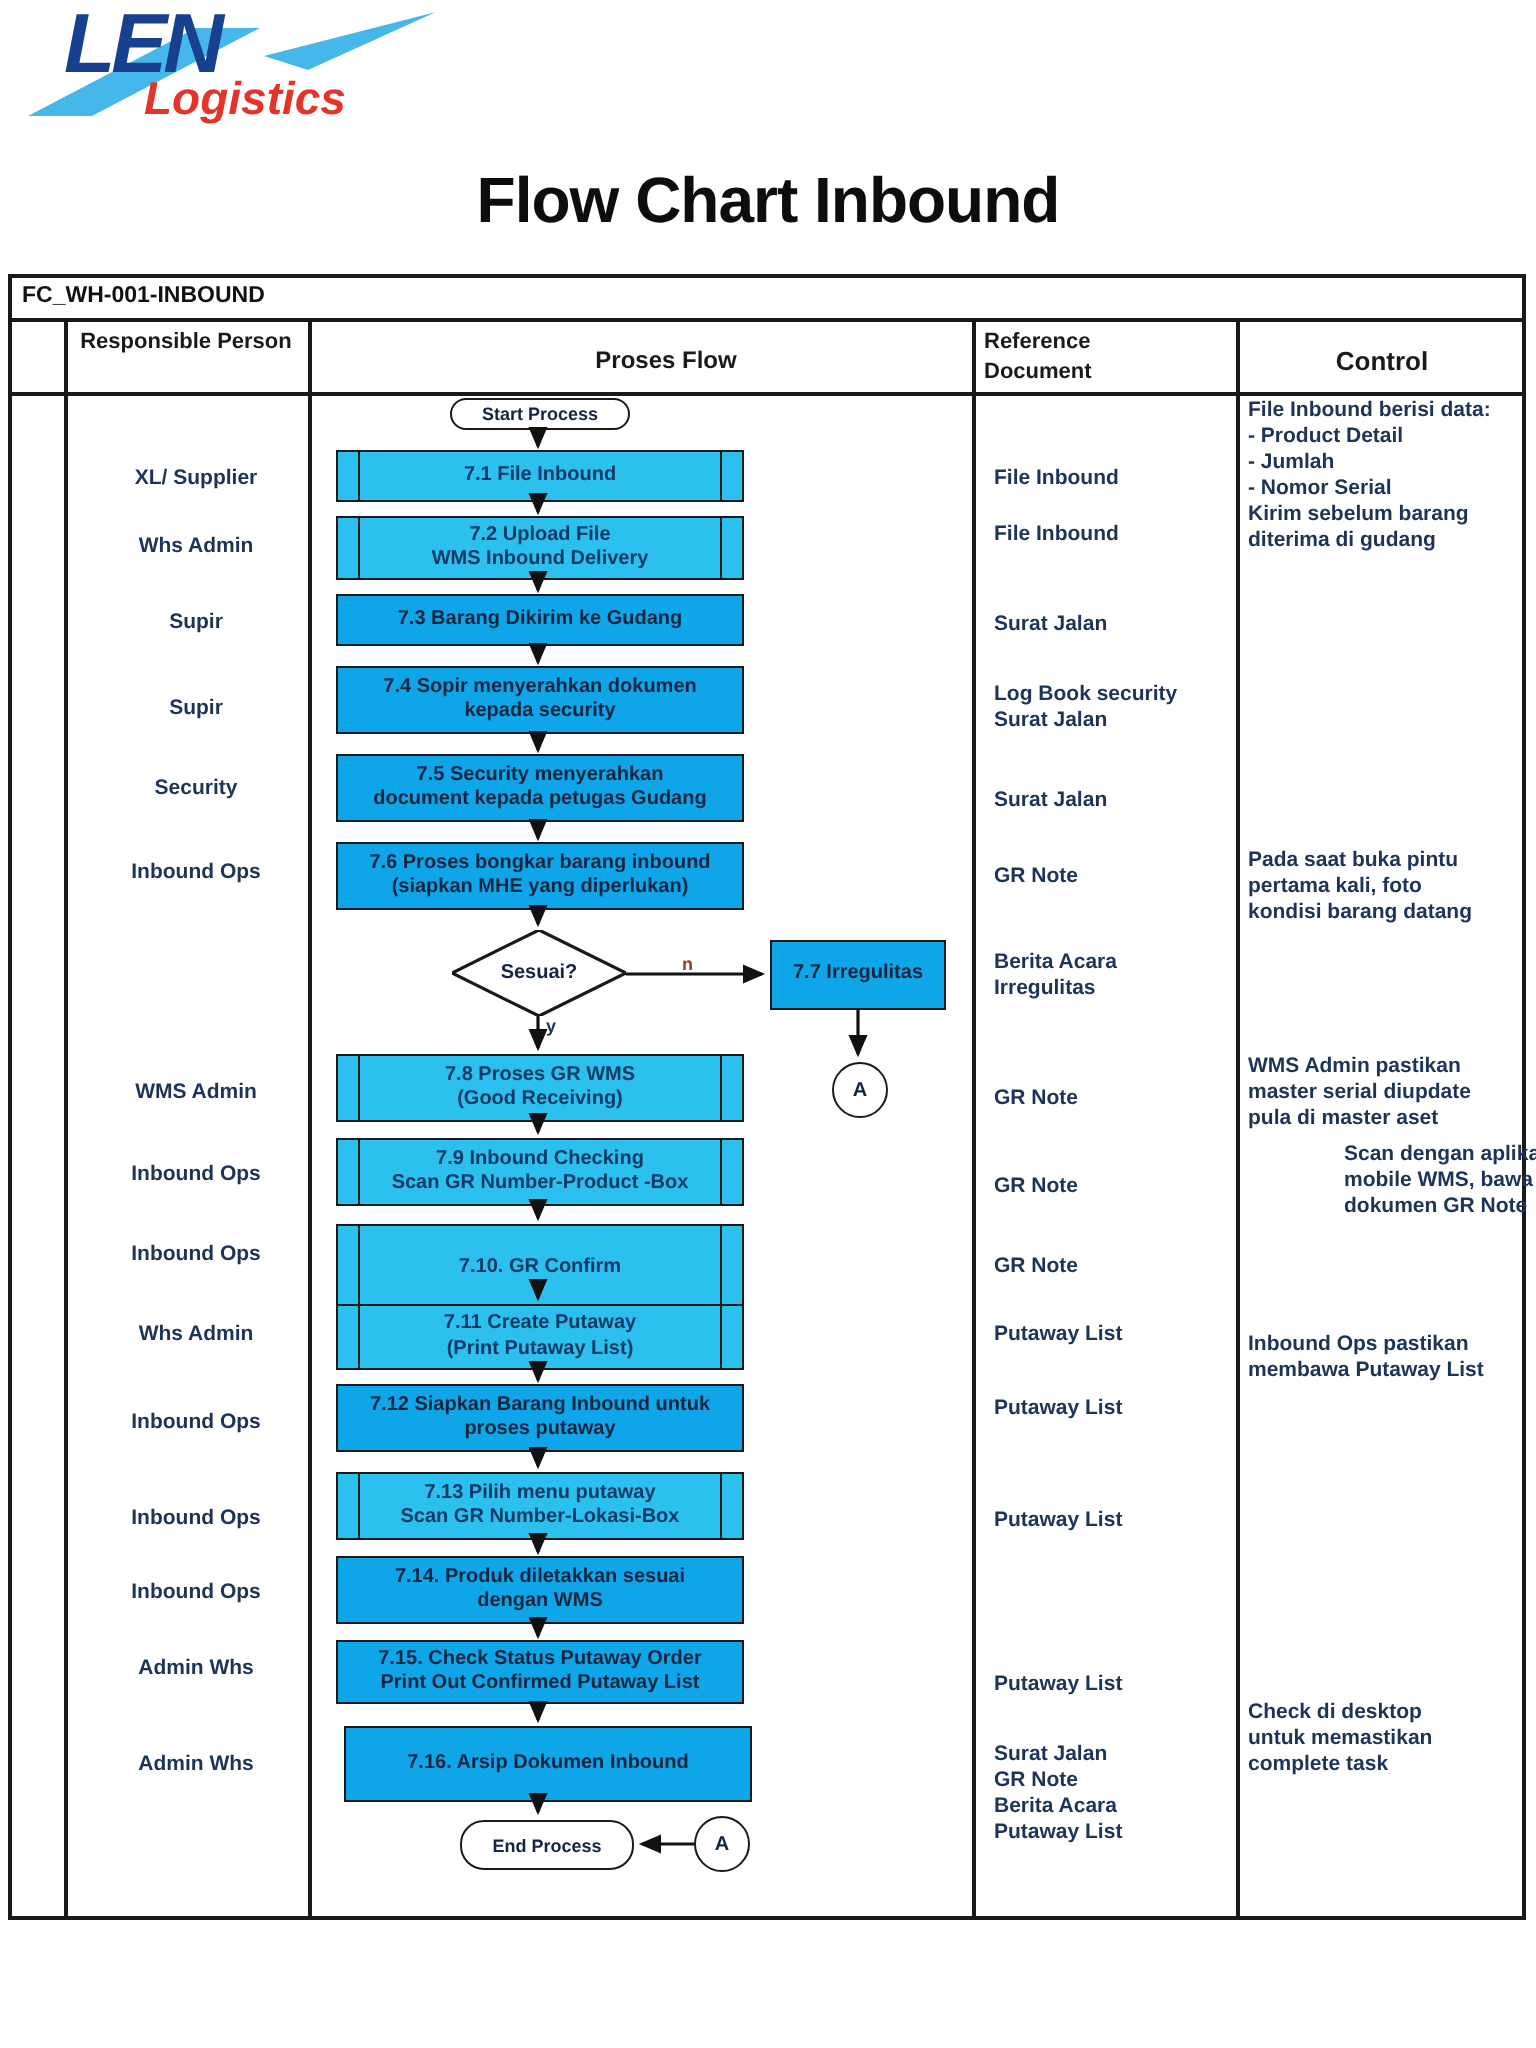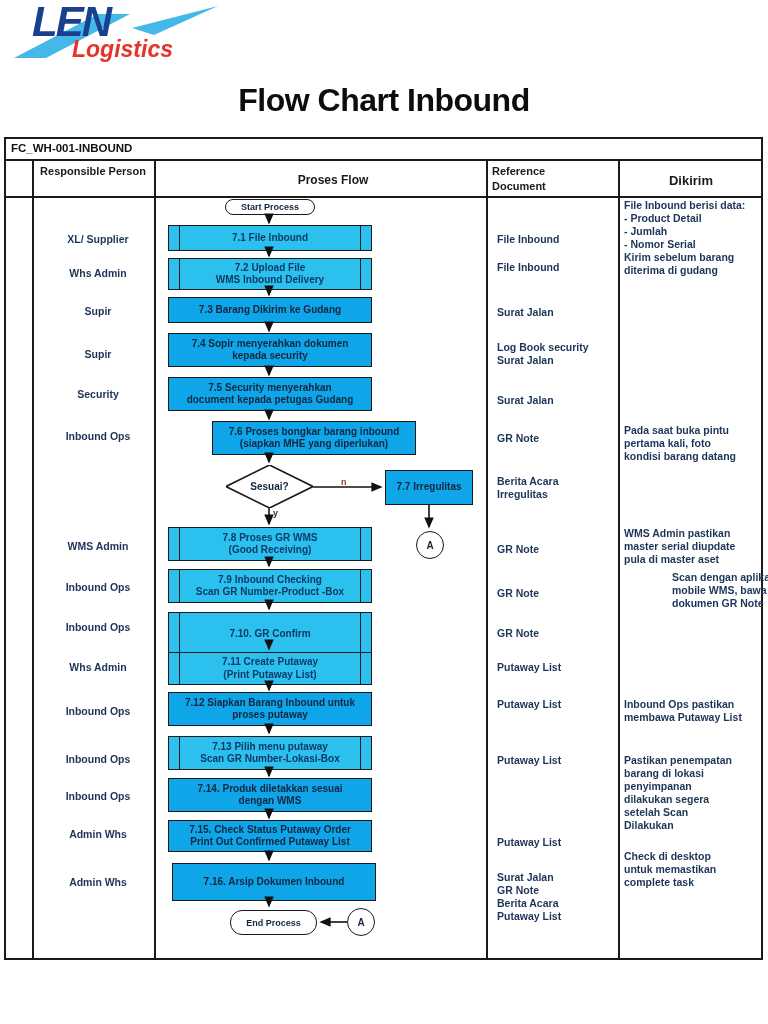--- a/index.html
+++ b/index.html
@@ -85,21 +85,21 @@
   <div class="vline" style="left:32px;top:159px;height:801px;"></div>
   <div class="vline" style="left:154px;top:159px;height:801px;"></div>
   <div class="vline" style="left:486px;top:159px;height:801px;"></div>
   <div class="vline" style="left:618px;top:159px;height:801px;"></div>
 
   <div class="code-band">FC_WH-001-INBOUND</div>
 
   <div class="colhead" style="left:34px;top:164px;width:118px;font-size:11px;">Responsible Person</div>
   <div class="colhead" style="left:148px;top:173px;width:328px;font-size:12px;margin-left:21px;">Proses Flow</div>
   <div class="colhead" style="left:492px;top:164px;width:95px;font-size:11px;text-align:left;">Reference Document</div>
-  <div class="colhead" style="left:620px;top:173px;width:142px;font-size:13px;">Dikirim</div>
+  <div class="colhead" style="left:620px;top:173px;width:142px;font-size:13px;">Control</div>
 
   <div class="person" style="top:233px;">XL/ Supplier</div>
   <div class="person" style="top:267px;">Whs Admin</div>
   <div class="person" style="top:305px;">Supir</div>
   <div class="person" style="top:348px;">Supir</div>
   <div class="person" style="top:388px;">Security</div>
   <div class="person" style="top:430px;">Inbound Ops</div>
   <div class="person" style="top:540px;">WMS Admin</div>
   <div class="person" style="top:581px;">Inbound Ops</div>
   <div class="person" style="top:621px;">Inbound Ops</div>
@@ -113,21 +113,21 @@
   <div class="terminator" style="left:225px;top:199px;width:90px;height:16px;">Start Process</div>
 
   <div class="box subprocess" style="top:225px;height:26px;">7.1 File Inbound</div>
   <div class="box subprocess" style="top:258px;height:32px;">7.2 Upload File
 WMS Inbound Delivery</div>
   <div class="box" style="top:297px;height:26px;">7.3 Barang Dikirim ke Gudang</div>
   <div class="box" style="top:333px;height:34px;">7.4 Sopir menyerahkan dokumen
 kepada security</div>
   <div class="box" style="top:377px;height:34px;">7.5 Security menyerahkan
 document kepada petugas Gudang</div>
-  <div class="box" style="top:421px;height:34px;margin-left:44px;">7.6 Proses bongkar barang inbound
+  <div class="box" style="top:421px;height:34px;">7.6 Proses bongkar barang inbound
 (siapkan MHE yang diperlukan)</div>
 
   <div class="diamond">
     <svg width="87" height="43" viewBox="0 0 87 43">
       <polygon points="43.5,0 87,21.5 43.5,43 0,21.5" fill="#ffffff" stroke="#1a1a1a" stroke-width="1.6"></polygon>
     </svg>
     <span>Sesuai?</span>
   </div>
   <span class="branch-label" style="left:273px;top:508px;">y</span>
   <span class="branch-label branch-no" style="left:341px;top:477px;">n</span>
@@ -212,25 +212,19 @@
 diterima di gudang</div>
   <div class="ctrl" style="top:424px;">Pada saat buka pintu
 pertama kali, foto
 kondisi barang datang</div>
   <div class="ctrl" style="top:527px;">WMS Admin pastikan
 master serial diupdate
 pula di master aset</div>
   <div class="ctrl" style="top:571px;margin-left:48px;">Scan dengan aplikasi
 mobile WMS, bawa
 dokumen GR Note</div>
-  <div class="ctrl" style="top:698px;">Inbound Ops pastikan
+  <div class="ctrl" style="top:666px;">Inbound Ops pastikan
 membawa Putaway List</div>
-  <div class="ctrl" style="top:754px;">Pastikan penempatan
-barang di lokasi
-penyimpanan
-dilakukan segera
-setelah Scan
-Dilakukan</div>
   <div class="ctrl" style="top:850px;">Check di desktop
 untuk memastikan
 complete task</div>
 
 </div>
 
 </body></html>

